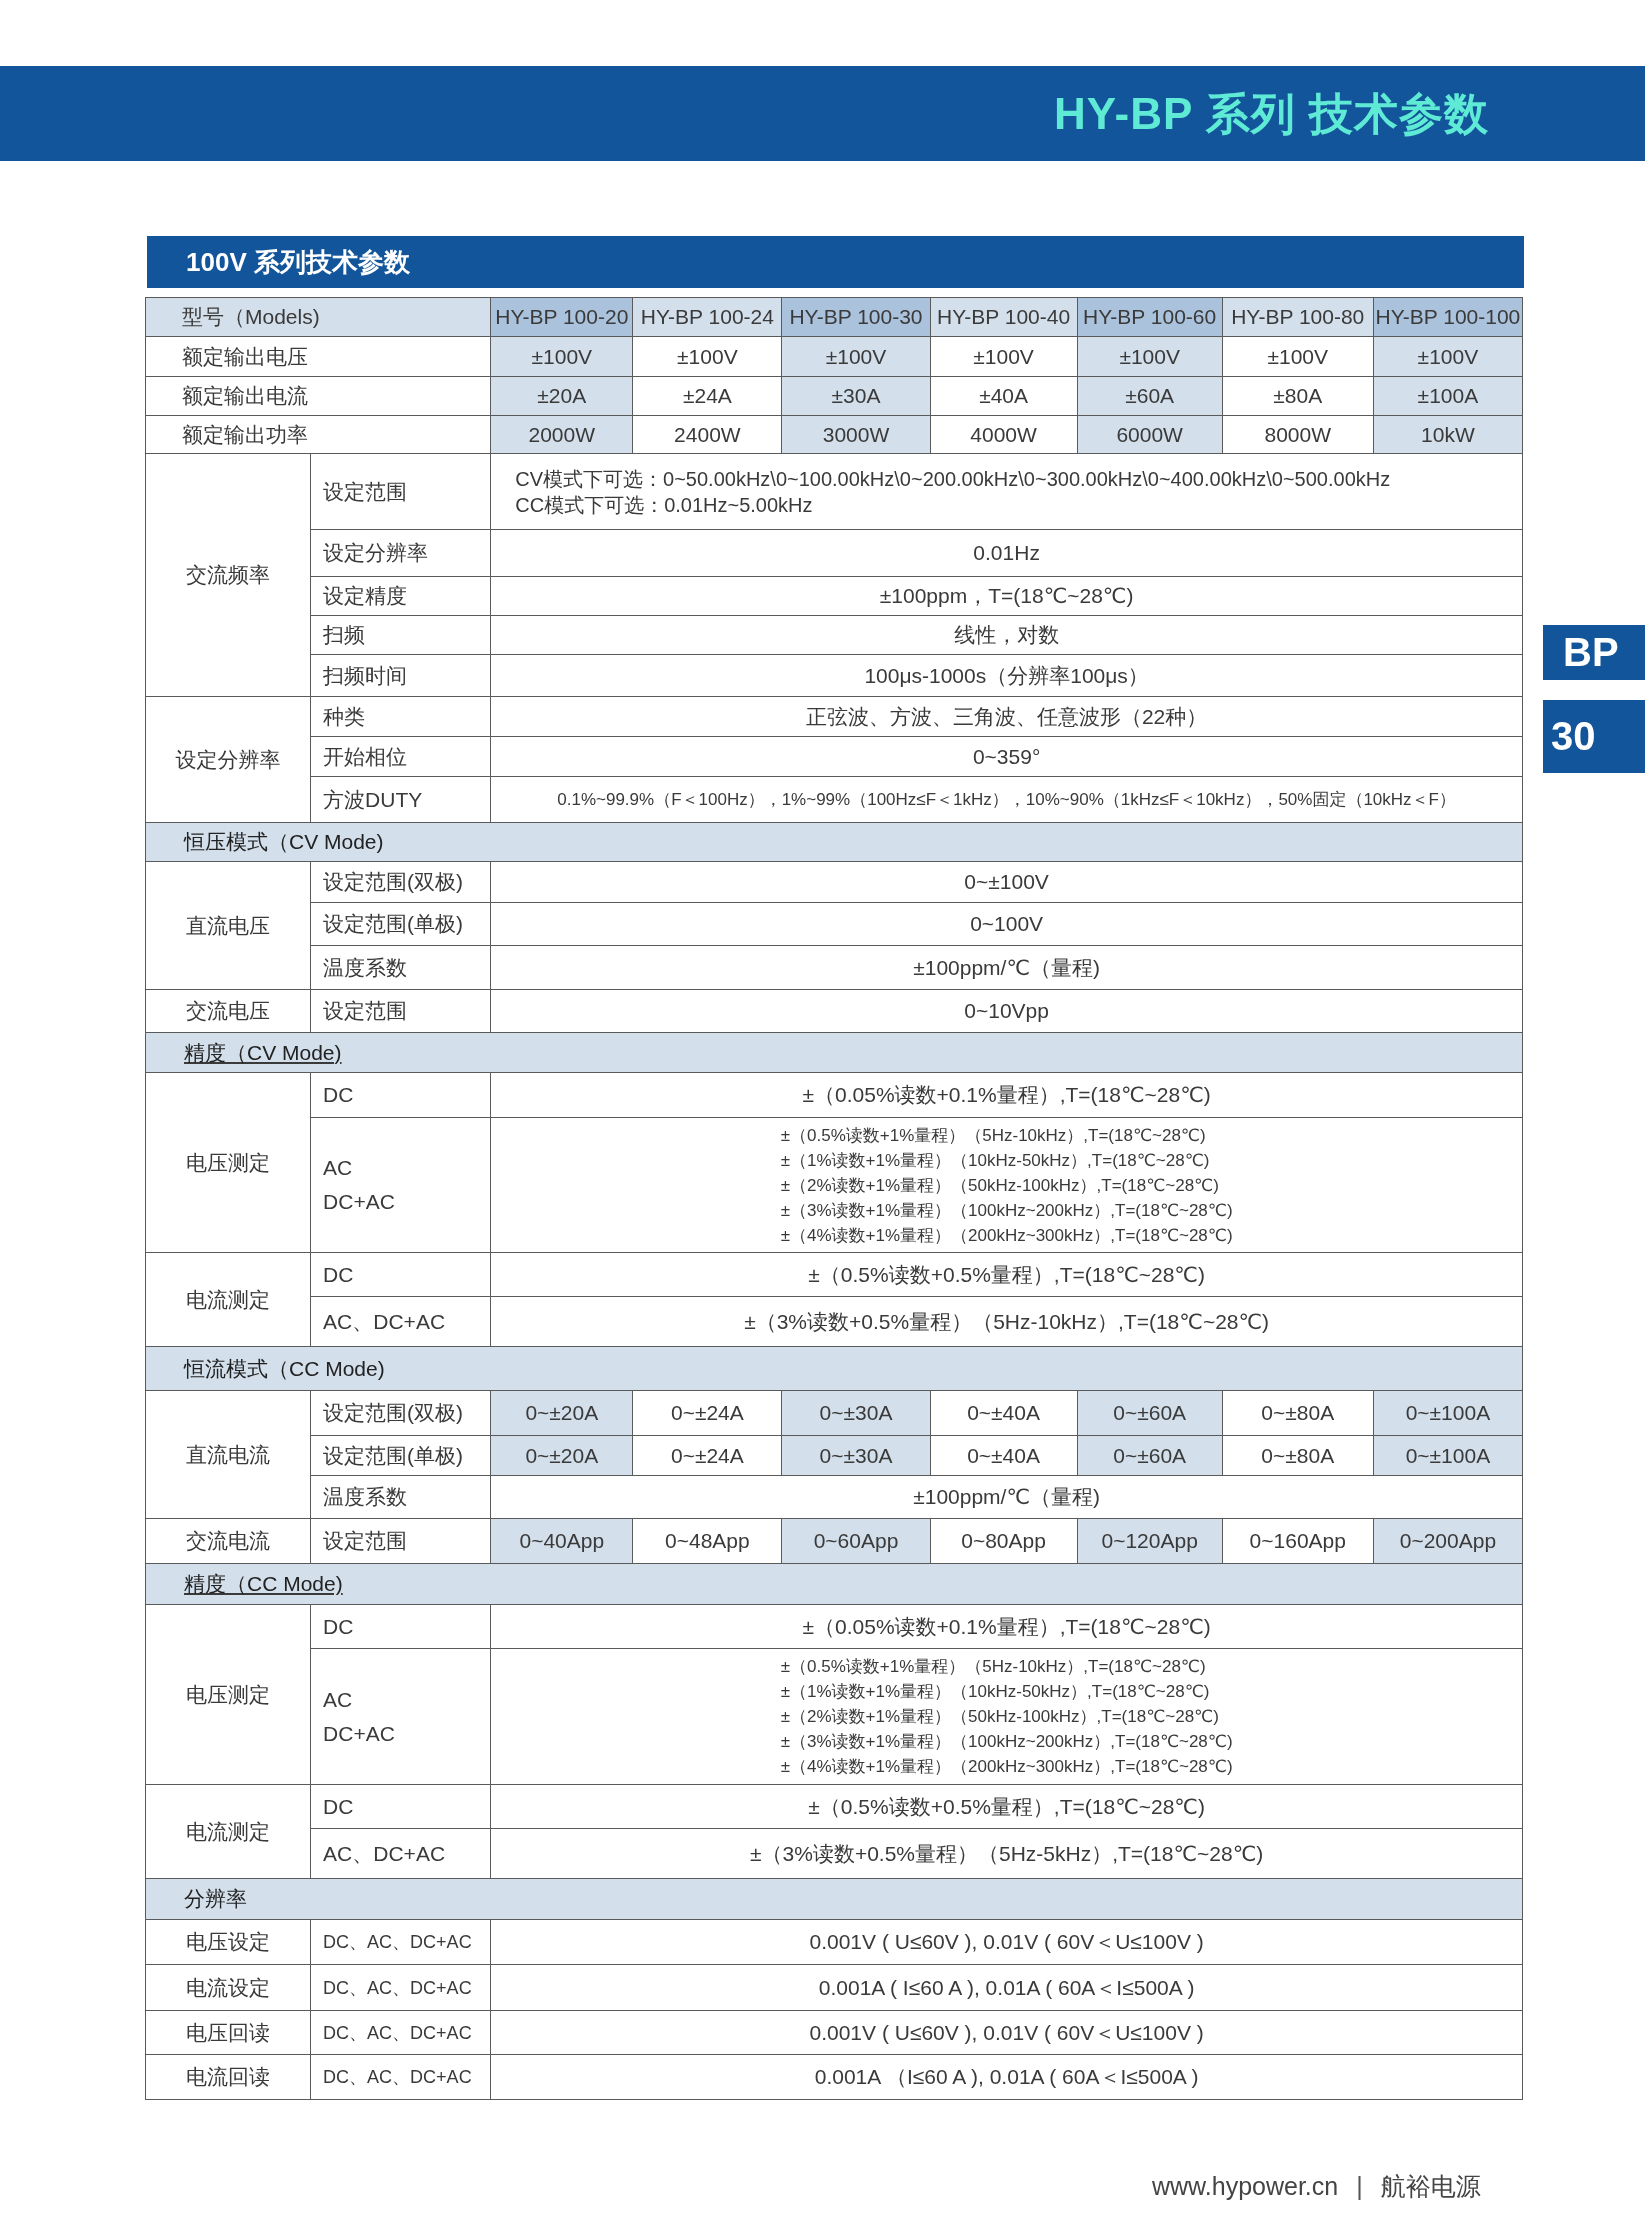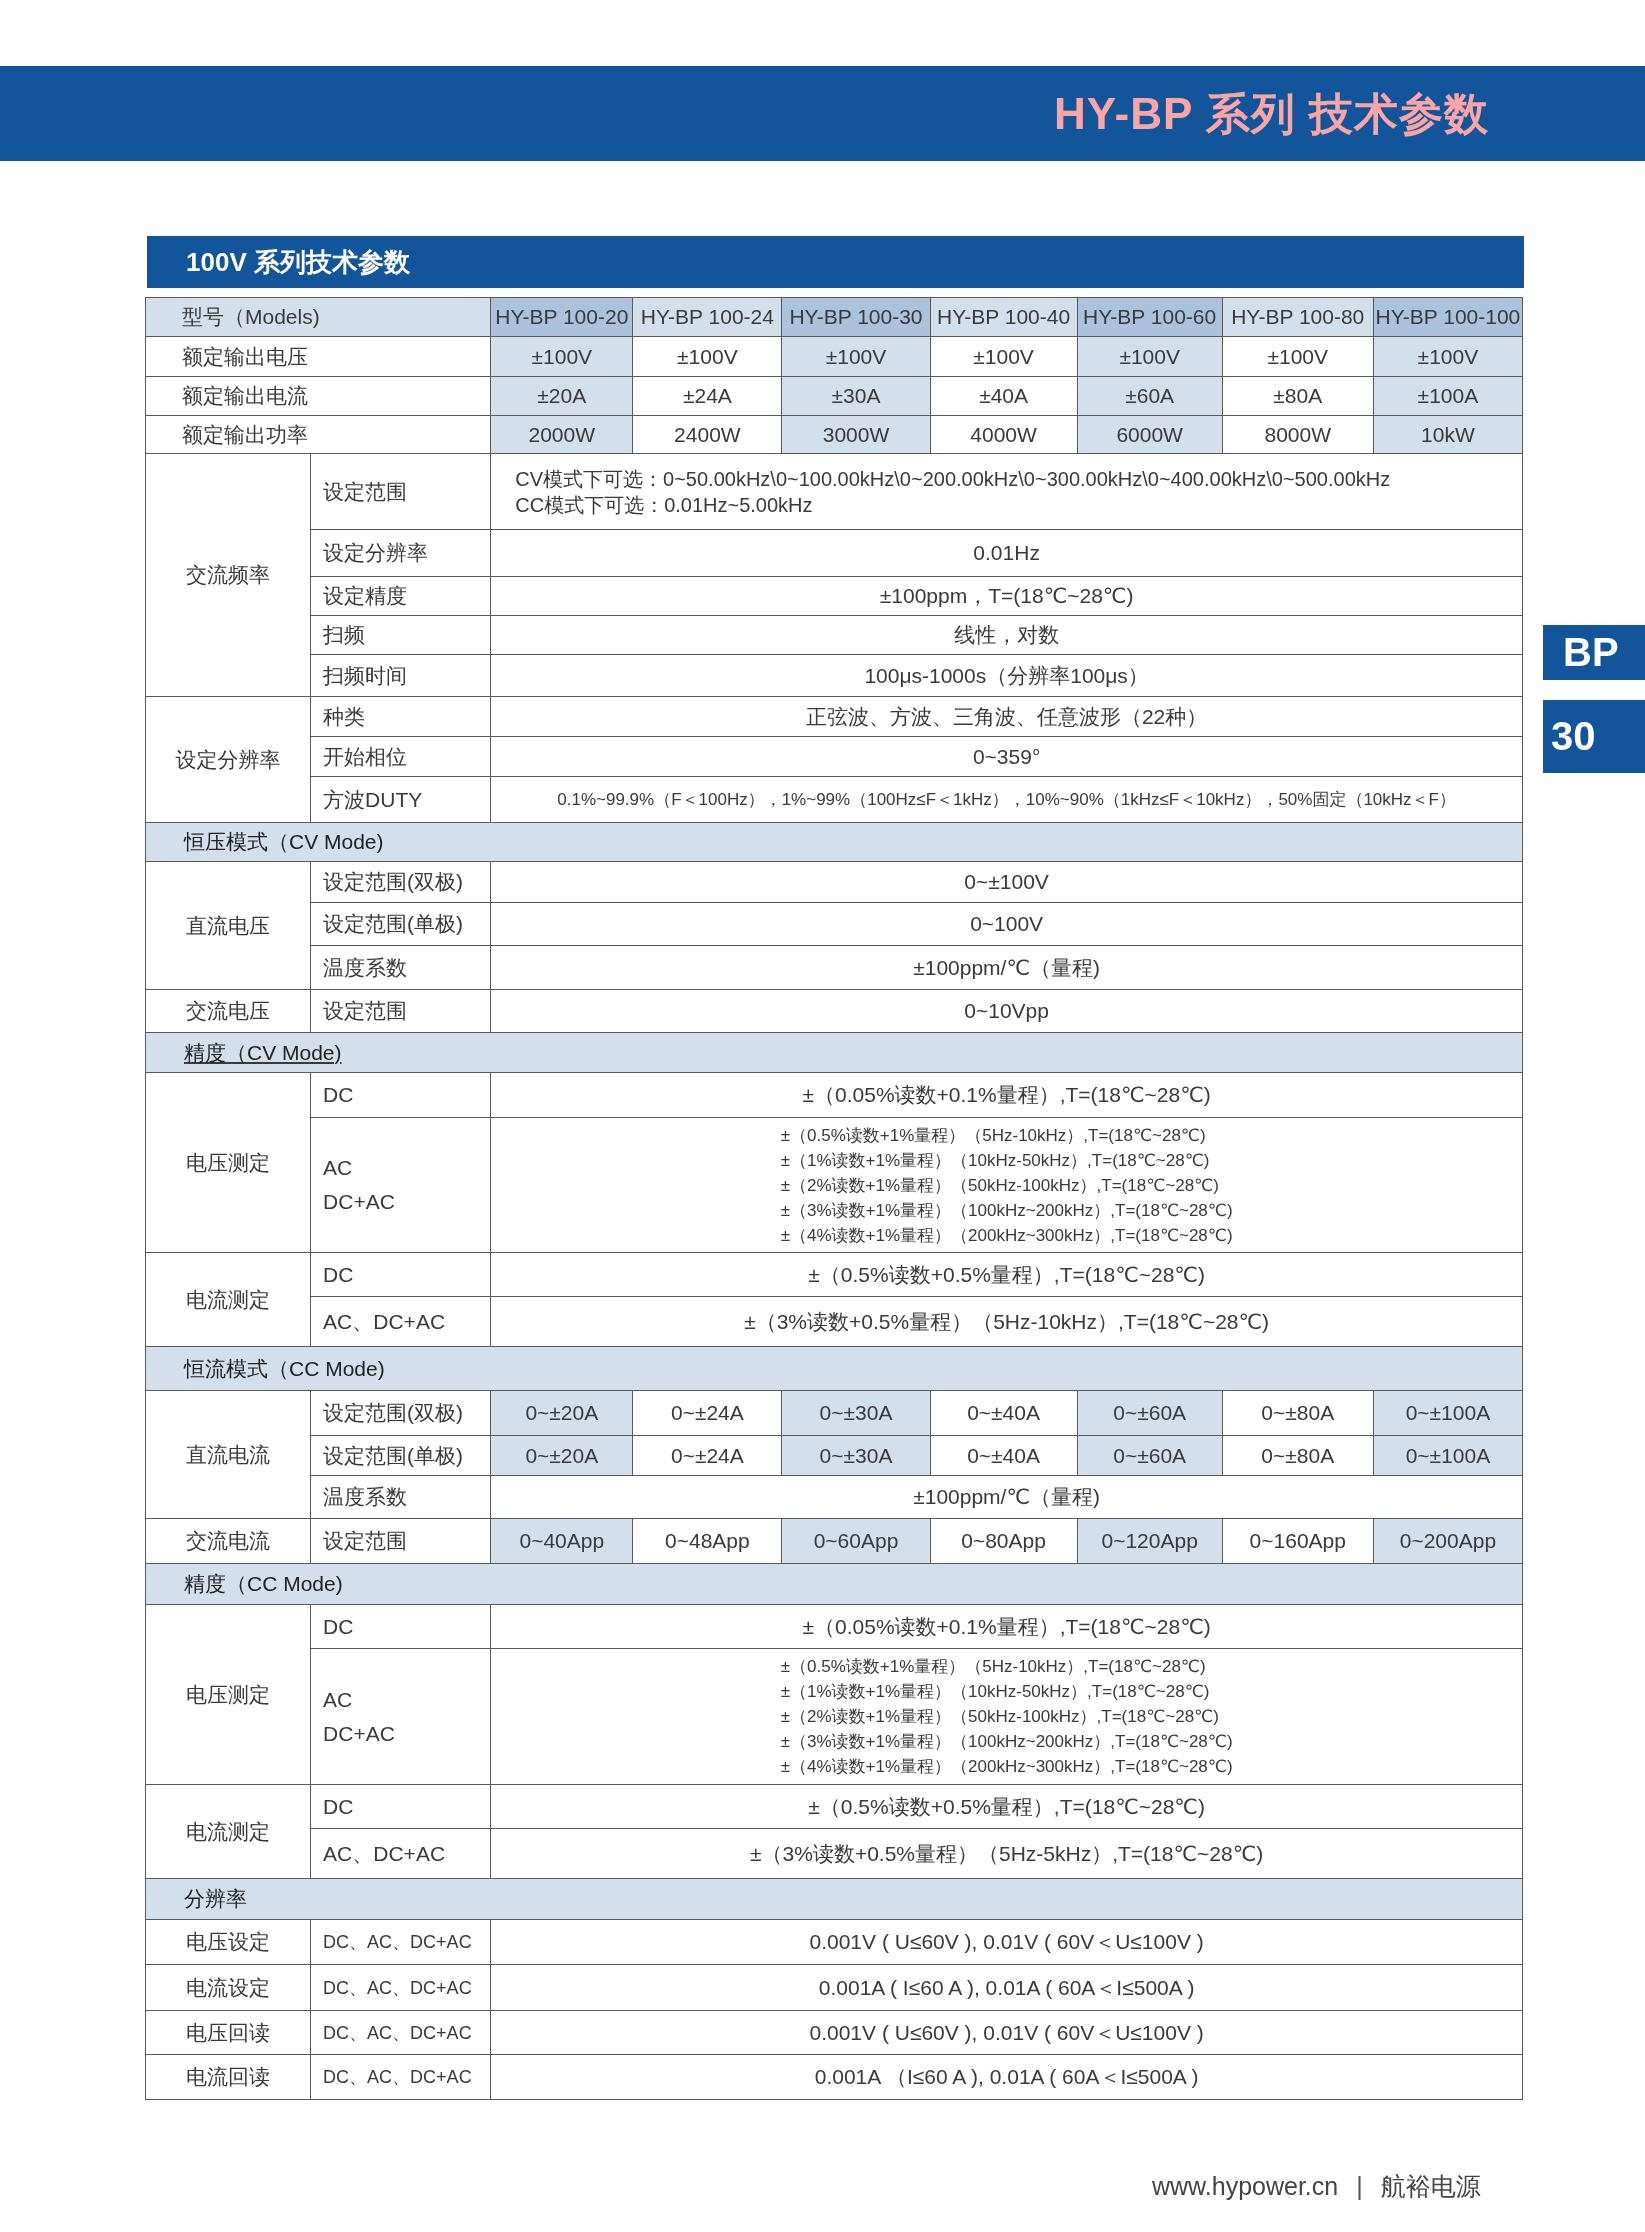--- a/index.html
+++ b/index.html
@@ -8,21 +8,21 @@
     background: #ffffff;
     font-family: "Liberation Sans", "DejaVu Sans", sans-serif;
     color: #333;
   }
   .top-band {
     position: absolute; left: 0; top: 66px; width: 1646px; height: 95px;
     background: #12559b;
   }
   .top-title {
     position: absolute; right: 157px; top: 0; height: 71px; line-height: 95px;
-    color: #fca5a5; font-weight: bold; font-size: 44px; letter-spacing: 1px;
+    color: #5eead4; font-weight: bold; font-size: 44px; letter-spacing: 1px;
     white-space: nowrap;
   }
   .sub-bar {
     position: absolute; left: 147px; top: 236px; width: 1377px; height: 52px;
     background: #12559b;
   }
   .sub-title {
     position: absolute; left: 39px; top: 0; line-height: 52px;
     color: #fff; font-weight: bold; font-size: 26px; white-space: nowrap;
   }
@@ -250,21 +250,21 @@
         <td class="lbl">交流电流</td>
         <td class="sub">设定范围</td>
         <td class="val shade">0~40App</td>
         <td class="val">0~48App</td>
         <td class="val shade">0~60App</td>
         <td class="val">0~80App</td>
         <td class="val shade">0~120App</td>
         <td class="val">0~160App</td>
         <td class="val shade">0~200App</td>
       </tr>
-      <tr style="height: 41px;">
+      <tr style="height: 41px; text-decoration: underline;">
         <td colspan="9" class="section">精度（CC Mode)</td>
       </tr>
       <tr style="height: 44px;">
         <td rowspan="2" class="lbl">电压测定</td>
         <td class="sub">DC</td>
         <td colspan="7" class="val">±（0.05%读数+0.1%量程）,T=(18℃~28℃)</td>
       </tr>
       <tr style="height: 136px;">
         <td class="sub">
           <span class="multi-lbl">

